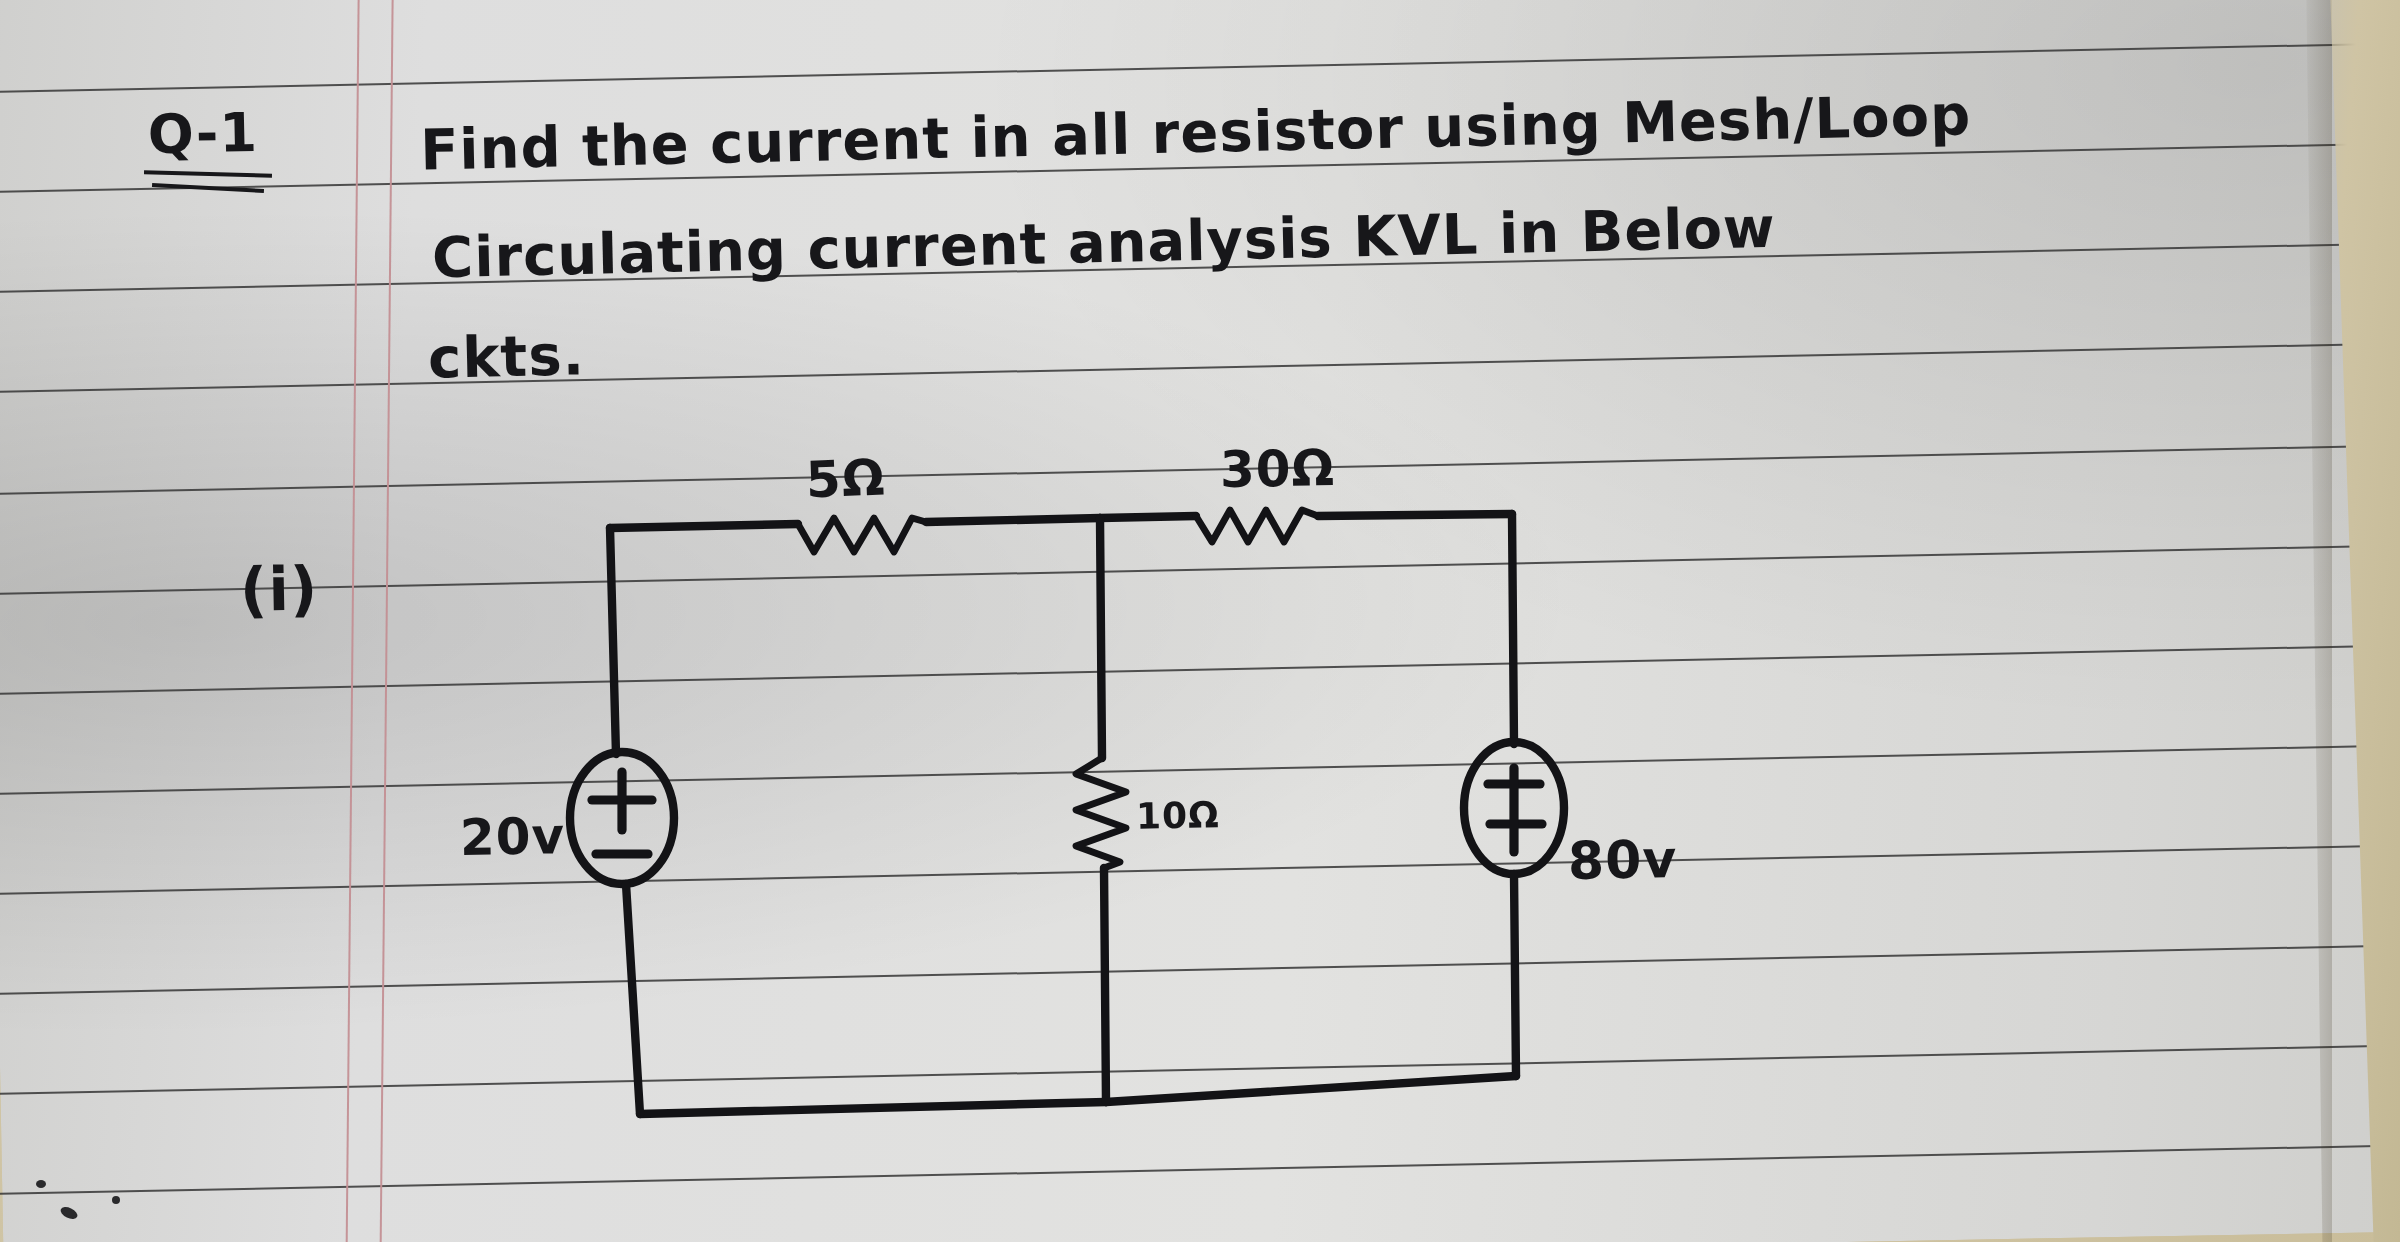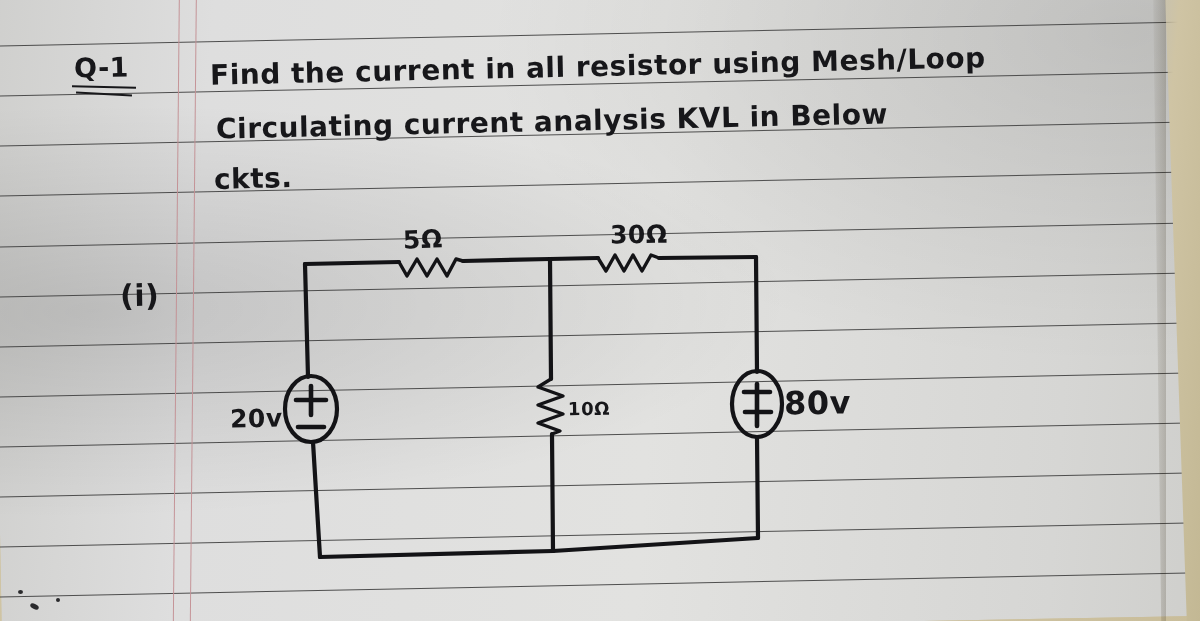--- a/index.html
+++ b/index.html
@@ -73,21 +73,21 @@
   #line1{ left:210px;top:50px;font-size:28px;transform:rotate(-1.3deg); }
   #line2{ left:216px;top:105px;font-size:28px;transform:rotate(-1.3deg); }
   #line3{ left:214px;top:162px;font-size:28px;transform:rotate(-1.3deg); }
   #romanlabel{ left:120px;top:278px;font-size:30px;transform:rotate(-1deg); }
 
   
   #lbl-r1{ left:403px;top:225px;font-size:25px;transform:rotate(-2deg); }
   #lbl-r2{ left:610px;top:220px;font-size:25px;transform:rotate(-1deg);text-align:right; }
   #lbl-r3{ left:568px;top:398px;font-size:18px;transform:rotate(-1deg); }
   #lbl-v1{ left:209px;top:404px;font-size:25px;transform:rotate(-1deg);margin-left:21px; }
-  #lbl-v2{ left:784px;top:384px;font-size:32px;transform:rotate(-1deg); }
+  #lbl-v2{ left:784px;top:416px;font-size:26px;transform:rotate(-1deg); }
 
   
   #circuit{ position:absolute;left:0;top:0;width:1200px;height:621px; }
   .ink{ fill:none;stroke:#131316;stroke-width:4.2;stroke-linecap:round;stroke-linejoin:round; }
   .ink-thin{ fill:none;stroke:#131316;stroke-width:3.4;stroke-linecap:round;stroke-linejoin:round; }
   .ink-sym{ fill:none;stroke:#131316;stroke-width:4.6;stroke-linecap:round; }
   .speck{ position:absolute;background:#2a2a2c;border-radius:50%; }
 </style>
 </head>
 <body>

